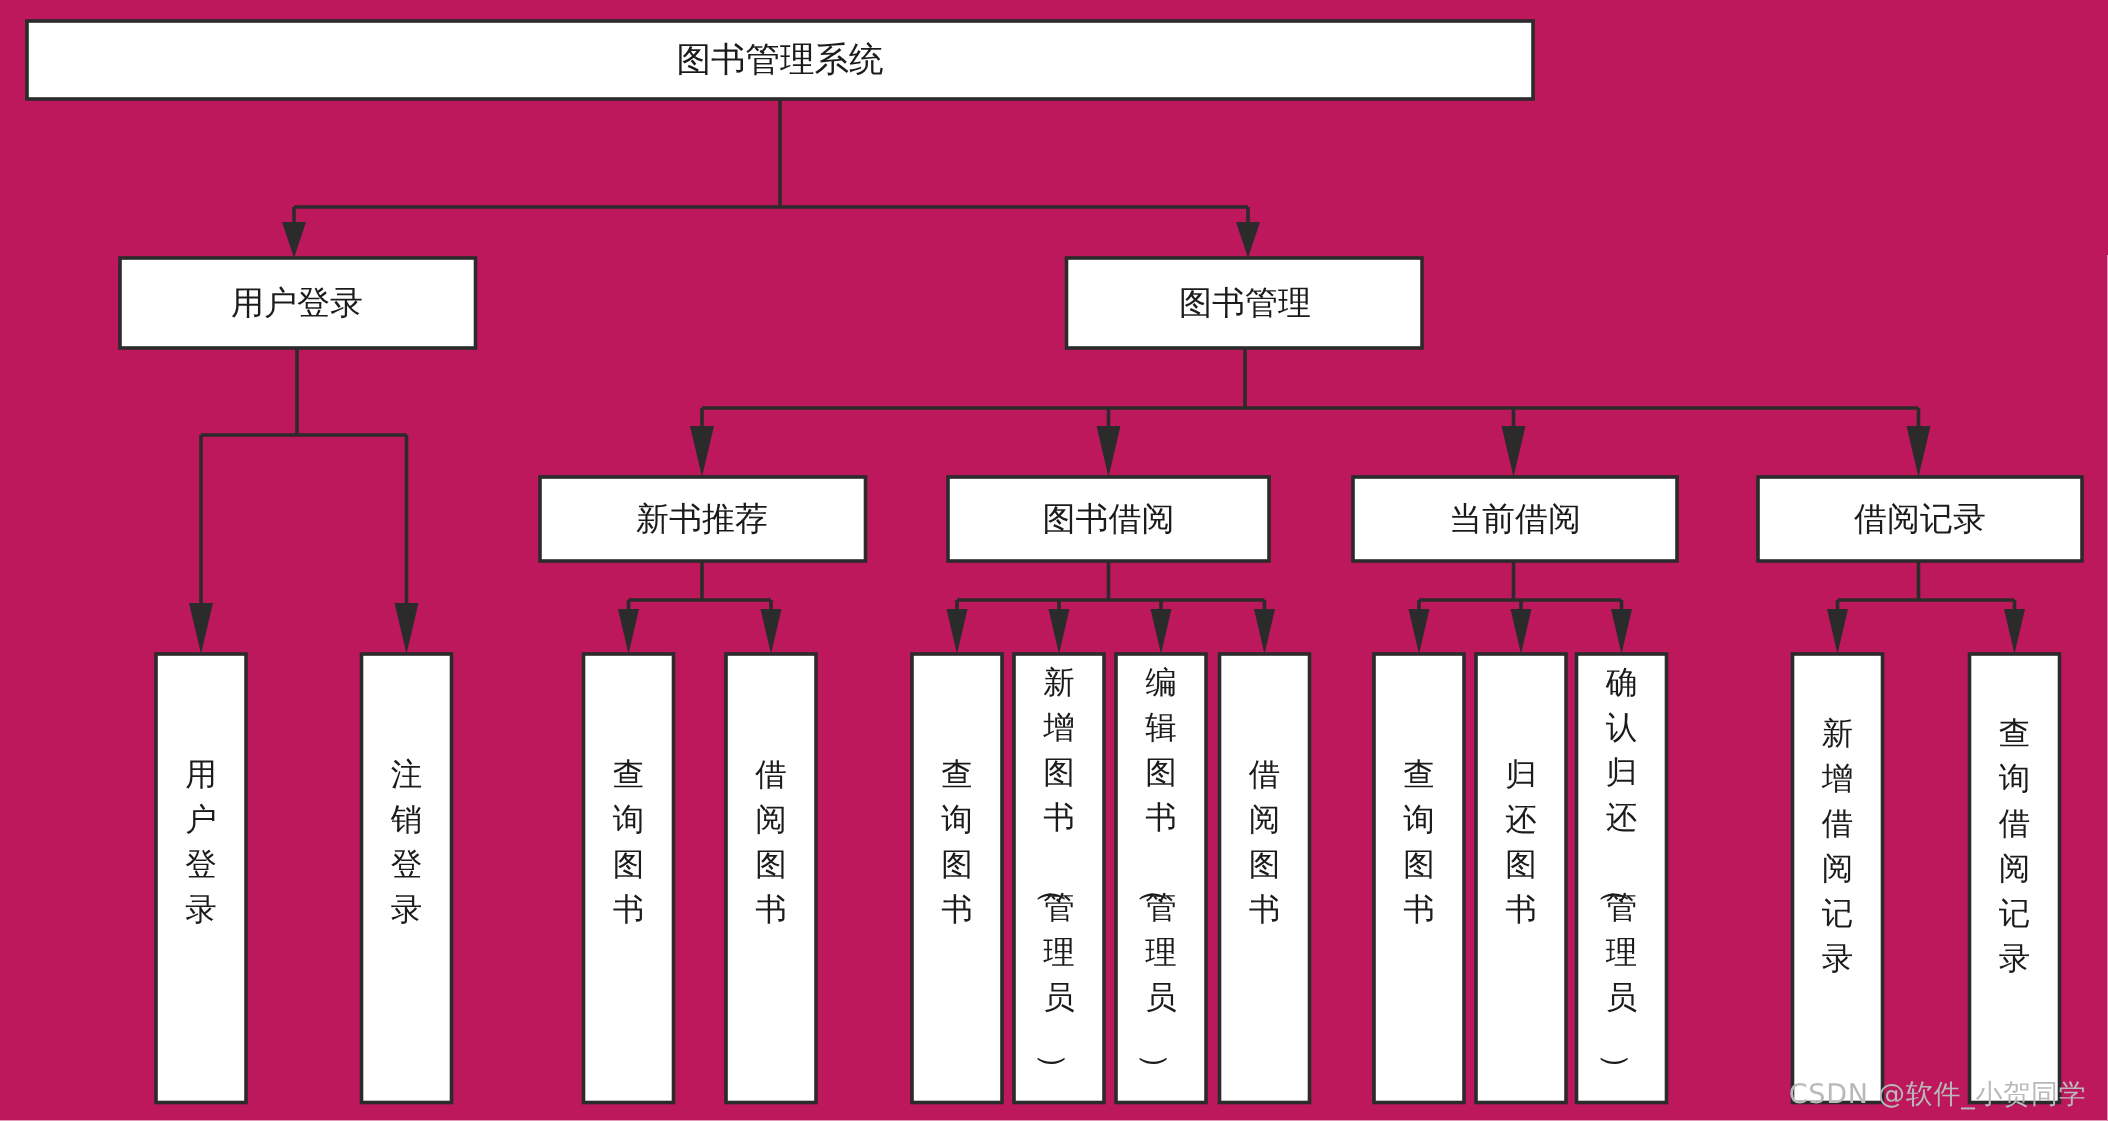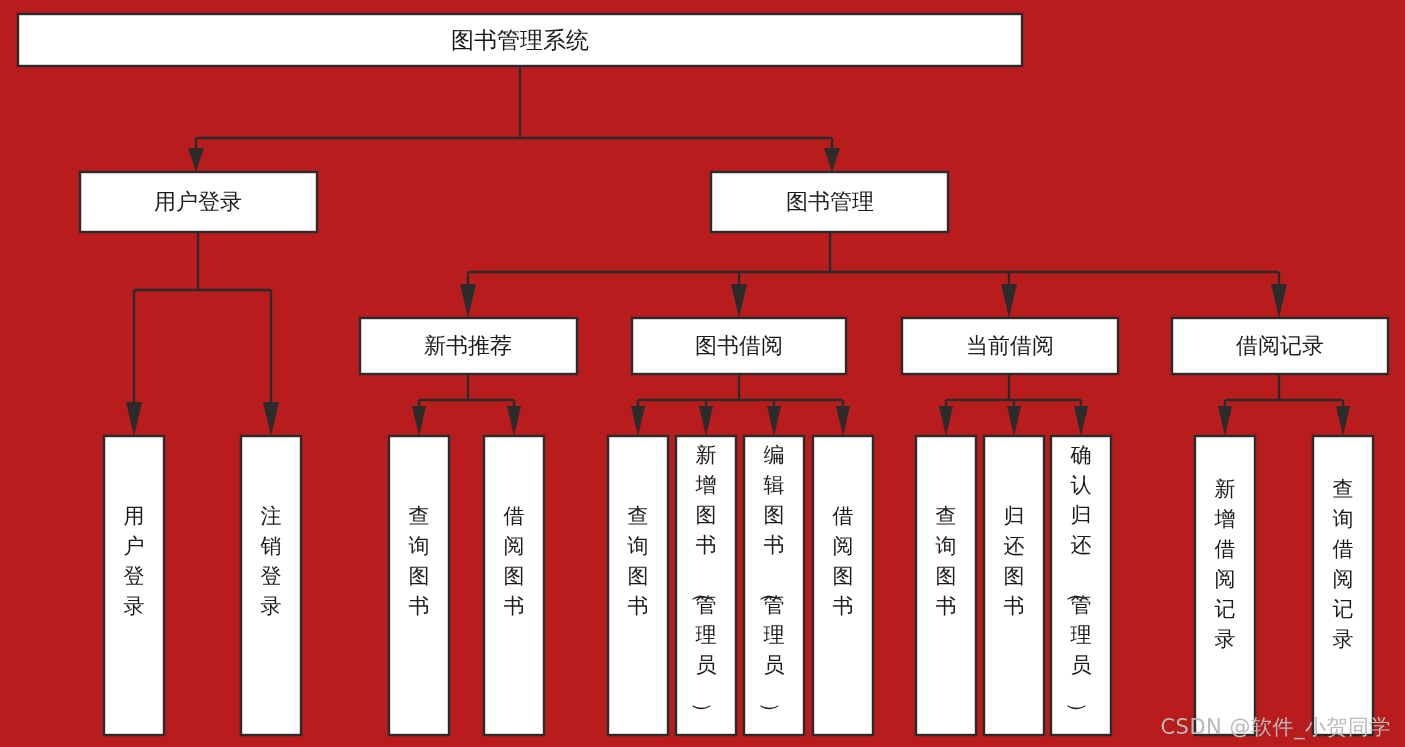--- a/index.html
+++ b/index.html
@@ -8,21 +8,21 @@
     padding: 0;
     background: #ffffff;
   }
   body {
     font-family: "DejaVu Sans", "Liberation Sans", sans-serif;
   }
   #diagram-root {
     position: relative;
     width: 1405px;
     height: 747px;
-    background: #b91c1c;
+    background: #be185d;
     overflow: hidden;
   }
   svg#flow {
     position: absolute;
     left: 0;
     top: 0;
     width: 1405px;
     height: 747px;
     display: block;
   }
@@ -59,21 +59,21 @@
   }
   .arrow-head {
     fill: #2b2b2b;
     stroke: none;
   }
   .watermark {
     position: absolute;
     right: 14px;
     bottom: 6px;
     color: #b9b9b9;
-    font-size: 21px;
+    font-size: 18px;
     font-family: "DejaVu Sans", "Liberation Sans", sans-serif;
     letter-spacing: 0.5px;
     user-select: none;
     pointer-events: none;
     text-align: right;
   }
 </style>
 </head>
 <body>
 

